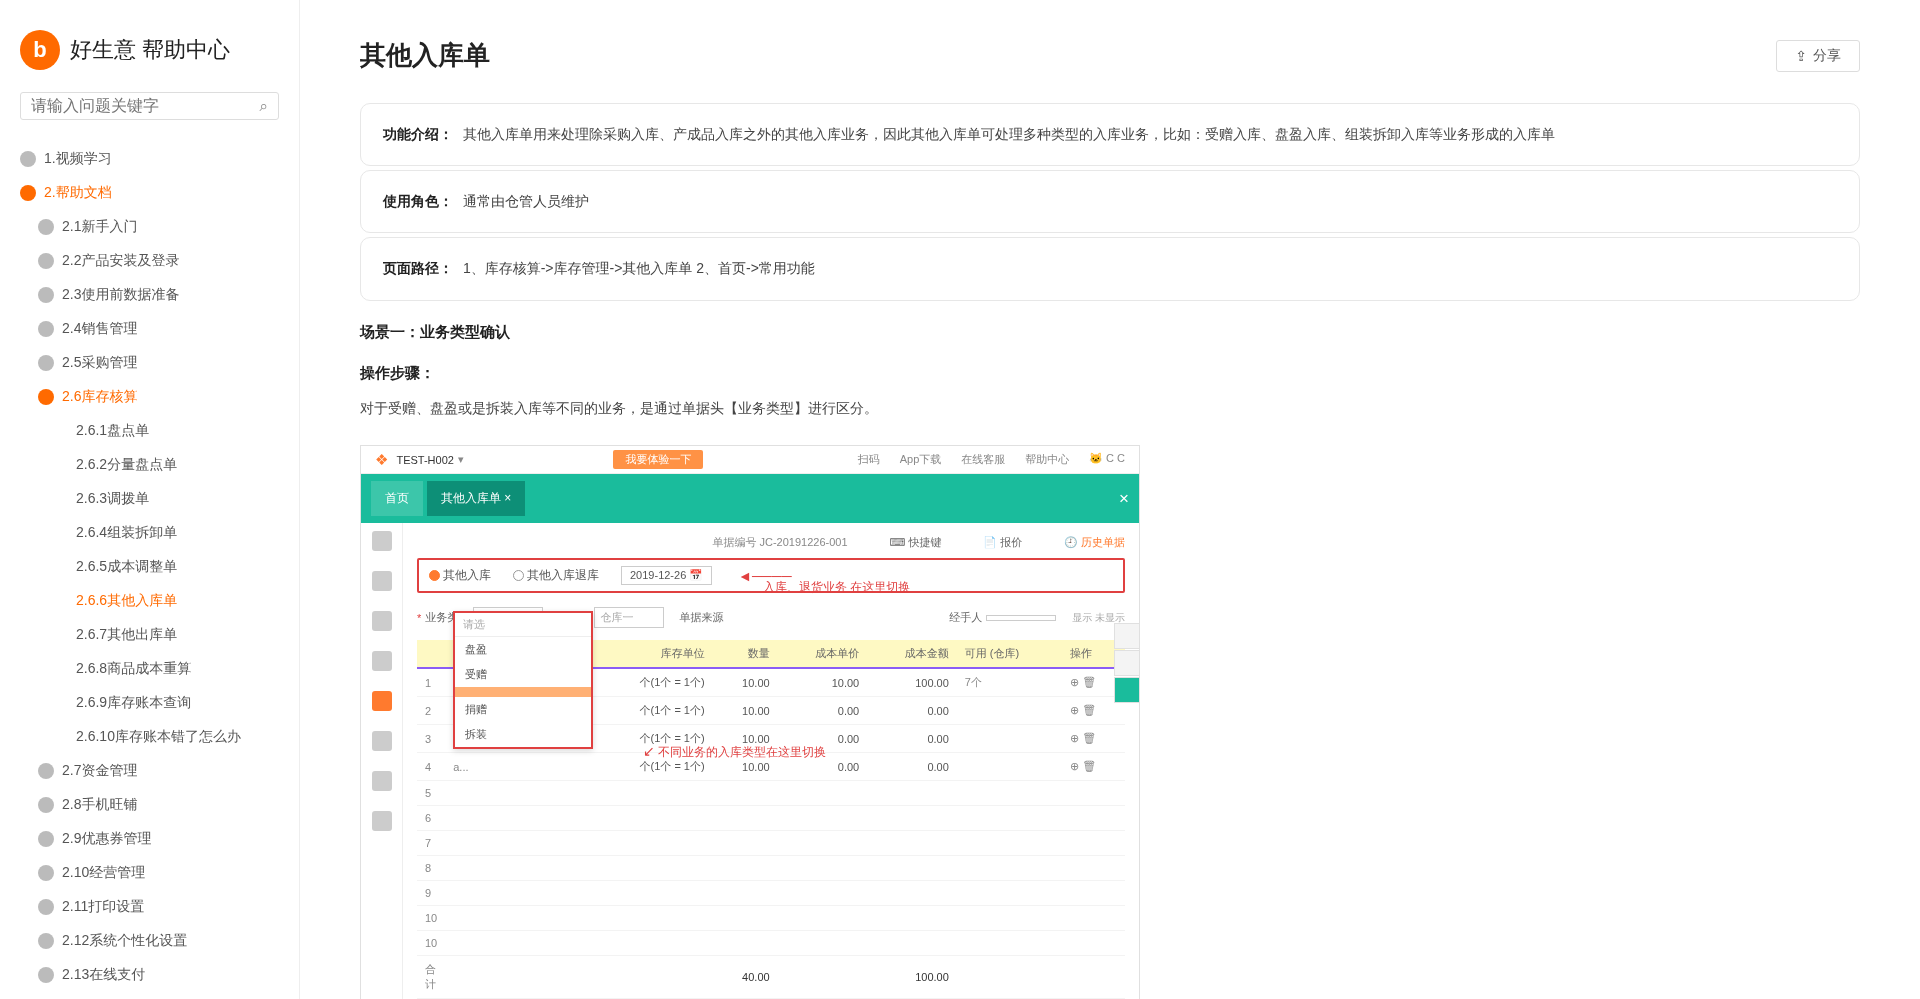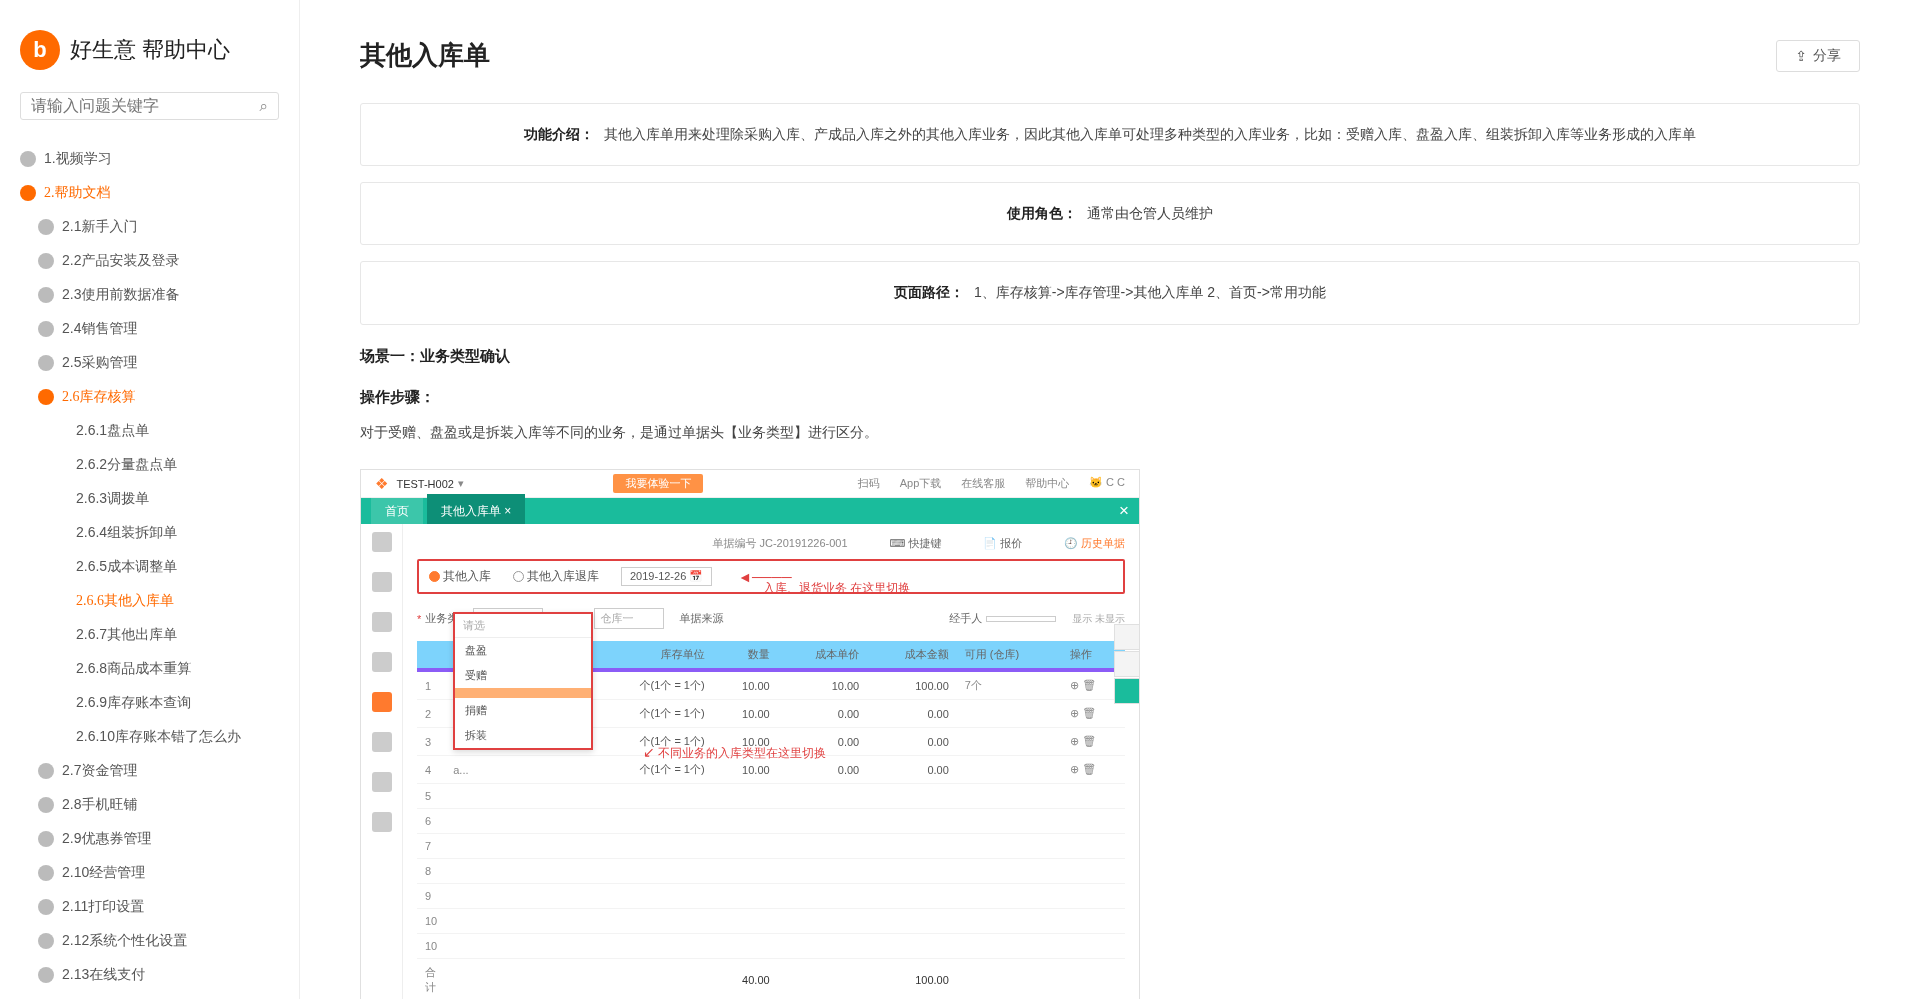--- a/index.html
+++ b/index.html
@@ -10,36 +10,36 @@
 .logo-circle { width:40px; height:40px; border-radius:50%; background:#ff6a00; display:flex; align-items:center; justify-content:center; color:#fff; font-weight:bold; font-size:22px;}
 .logo-text { font-size:22px; font-weight:500; color:#222;}
 .search-box { display:flex; align-items:center; border:1px solid #ddd; border-radius:3px; padding:4px 10px; margin-bottom:22px; }
 .search-box input { border:none; outline:none; flex:1; font-size:16px; color:#999;}
 .search-box span { color:#888; font-size:15px; }
 .nav-item { display:flex; align-items:center; gap:8px; padding:8px 0; cursor:pointer; color:#555; font-size:14px;}
 .nav-item .ico { width:16px; height:16px; border-radius:50%; background:#bbb; }
 .nav-item.level1 { font-weight:500; }
 .nav-item.level2 { padding-left:18px;}
 .nav-item.level3 { padding-left:56px;}
-.nav-item.active-orange { color:#ff6a00;font-family:Liberation Serif, serif;}
+.nav-item.active-orange { color:#ff6a00;}
 .nav-item.active-orange .ico { background:#ff6a00; }
 .main { flex:1; padding:38px 60px 40px 60px; background:#fff;}
 .page-title-row { display:flex; justify-content:space-between; align-items:center; margin-bottom:30px;}
 .page-title { font-size:26px; font-weight:600; color:#222;}
 .share-btn { border:1px solid #ddd; background:#fff; padding:6px 18px; border-radius:3px; color:#555; font-size:14px; cursor:pointer; display:flex; align-items:center; gap:6px;}
-.info-card { border:1px solid #e7e7e7; border-radius:3px; padding:18px 22px; margin-bottom:16px; font-size:14px; color:#444; line-height:1.8;text-align:center;}
+.info-card { border:1px solid #e7e7e7; border-radius:10px; padding:18px 22px; margin-bottom:4px; font-size:14px; color:#444; line-height:1.8;}
 .info-card b { font-weight:600; color:#222; margin-right:6px;}
 .section-label { font-weight:600; margin:22px 0 12px; font-size:15px; color:#222;}
 .para { font-size:14px; color:#444; line-height:1.9; margin-bottom:24px;}
 .fig { width:780px; border:1px solid #e0e0e0; margin:14px 0 26px; background:#fafafa; }
 .fig-topbar { background:#fff; border-bottom:1px solid #eee; height:28px; display:flex; align-items:center; padding:0 14px; font-size:11px; color:#888;}
 .fig-topbar .acc { color:#333; font-weight:500;}
 .fig-topbar .orange-btn { background:#ff9245; color:#fff; padding:2px 12px; border-radius:2px; font-size:11px; margin-left:150px;}
 .fig-topbar .right-icons { margin-left:auto; display:flex; gap:20px; font-size:11px; color:#888;}
-.fig-tabs { background:#1abc9c; color:#fff; height:26px; display:flex; align-items:center; padding-left:10px; font-size:12px; gap:4px;}
+.fig-tabs { background:#1abc9c; color:#fff; height:49px; display:flex; align-items:center; padding-left:10px; font-size:12px; gap:4px;}
 .fig-tabs .tab { padding:9px 14px; background:rgba(255,255,255,0.15); position:relative;}
 .fig-tabs .tab.active { background:#0d8f77;}
 .fig-tabs .closex { font-size:17px; margin-left:auto; margin-right:10px; cursor:pointer;}
 .fig-body { display:flex; }
 .fig-leftrail { width:42px; background:#fff; border-right:1px solid #eee; display:flex; flex-direction:column; align-items:center; padding-top:8px; gap:20px;}
 .fig-leftrail .rail-ico { width:20px; height:20px; background:#ccc; border-radius:3px;}
 .fig-leftrail .rail-ico.active { background:#ff7a2e;}
 .fig-content { flex:1; padding:10px 14px 10px 14px; background:#fff; position:relative;}
 .radio-row { display:flex; align-items:center; gap:22px; font-size:12px; color:#555; padding:6px 0; border:2px solid #e04040; border-radius:2px; padding-left:10px; margin-bottom:8px;}
 .radio-row .rlabel { display:flex; align-items:center; gap:3px;}
@@ -48,21 +48,21 @@
 .radio-row .datefield { border:1px solid #ccc; padding:2px 8px; font-size:11px; color:#555;}
 .redbox-anno { position:absolute; color:#e04040; font-size:12px;}
 .form-row { display:flex; gap:16px; font-size:11px; color:#666; padding:6px 0; align-items:center;}
 .form-row .fl { display:flex; align-items:center; gap:4px;}
 .sel-inp { border:1px solid #ccc; padding:2px 6px; font-size:11px; min-width:70px; color:#aaa;}
 .dropdown-float { position:absolute; top:88px; left:50px; width:140px; border:2px solid #e04040; background:#fff; font-size:11px; z-index:10; box-shadow:0 2px 6px rgba(0,0,0,0.15);}
 .dropdown-float .dd-head { background:#fff; padding:4px 8px; color:#aaa; border-bottom:1px solid #eee;}
 .dropdown-float .dd-item { padding:5px 10px; color:#555; }
 .dropdown-float .dd-item.hl { background:#ffb074; color:#fff;}
 .tbl { width:100%; border-collapse:collapse; font-size:11px; margin-top:6px;}
-.tbl th { background:#7dd3fc; padding:6px 8px; color:#666; font-weight:400; text-align:right; border-bottom:4px solid #8b5cf6;}
+.tbl th { background:#fef9c3; padding:6px 8px; color:#666; font-weight:400; text-align:right; border-bottom:2px solid #8b5cf6;}
 .tbl th.l { text-align:left;}
 .tbl td { padding:6px 8px; text-align:right; color:#555; border-bottom:1px solid #f3f3f3;}
 .tbl td.l { text-align:left; color:#888;}
 .tbl tr.empty td { height:24px;}
 .tbl tfoot td { font-weight:500; color:#333;}
 .right-float-bar { position:absolute; right:-1px; top:100px; display:flex; flex-direction:column; gap:1px;}
 .right-float-bar div { width:26px; height:26px; background:#f4f4f4; border:1px solid #e0e0e0;}
 .right-float-bar div.teal { background:#1abc9c;}
 .fig-meta-row { display:flex; justify-content:space-between; font-size:11px; color:#888; padding:2px 0 8px;}
 .fig-meta-row .mlink { color:#666;margin-left:28px; }

